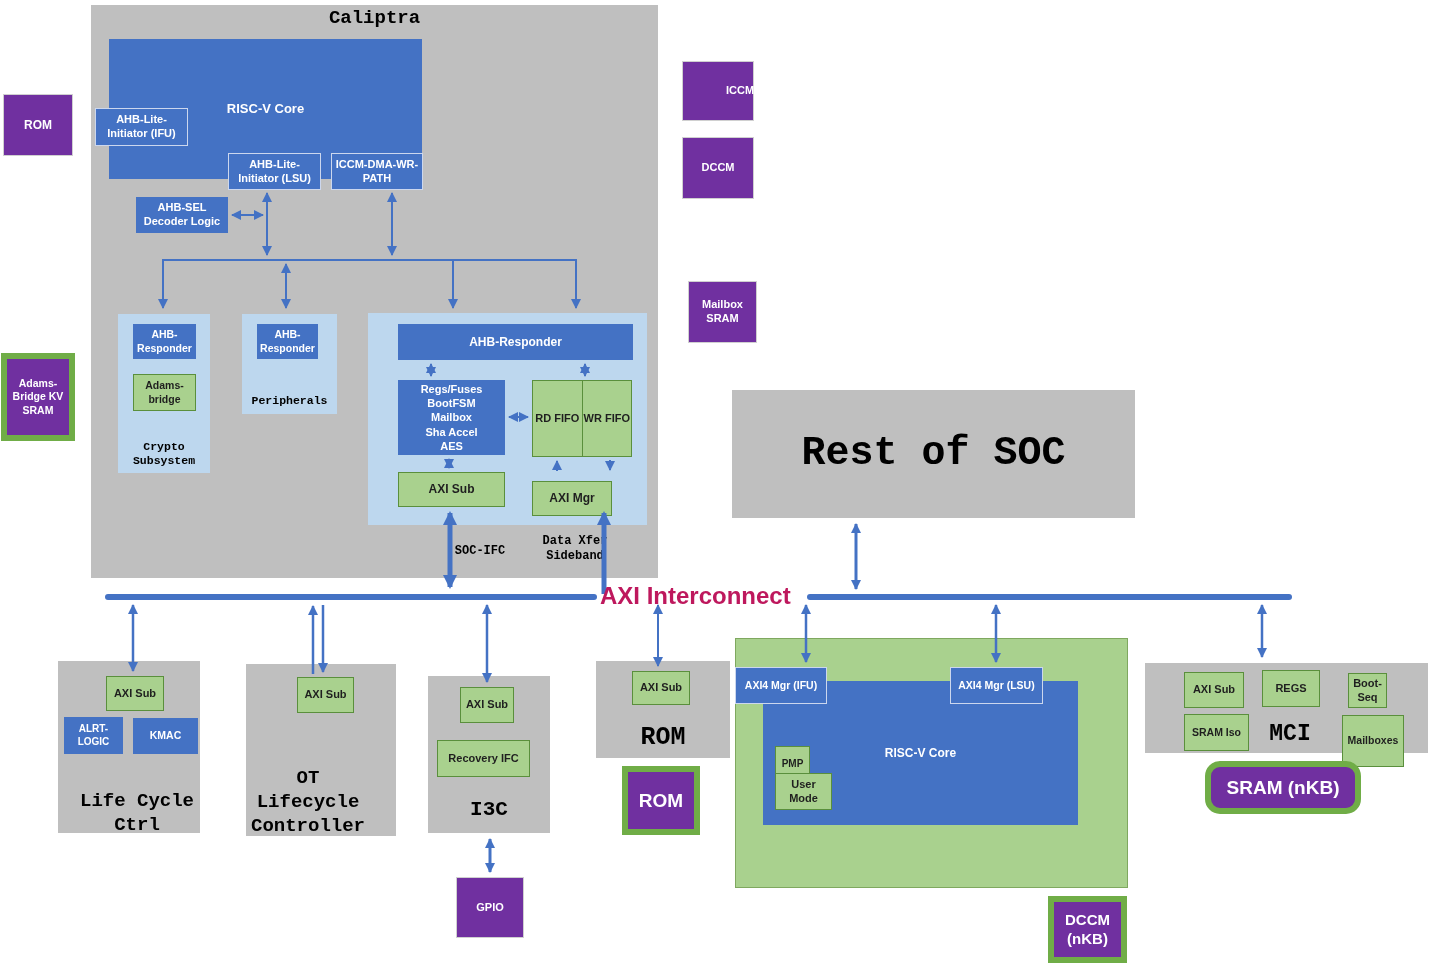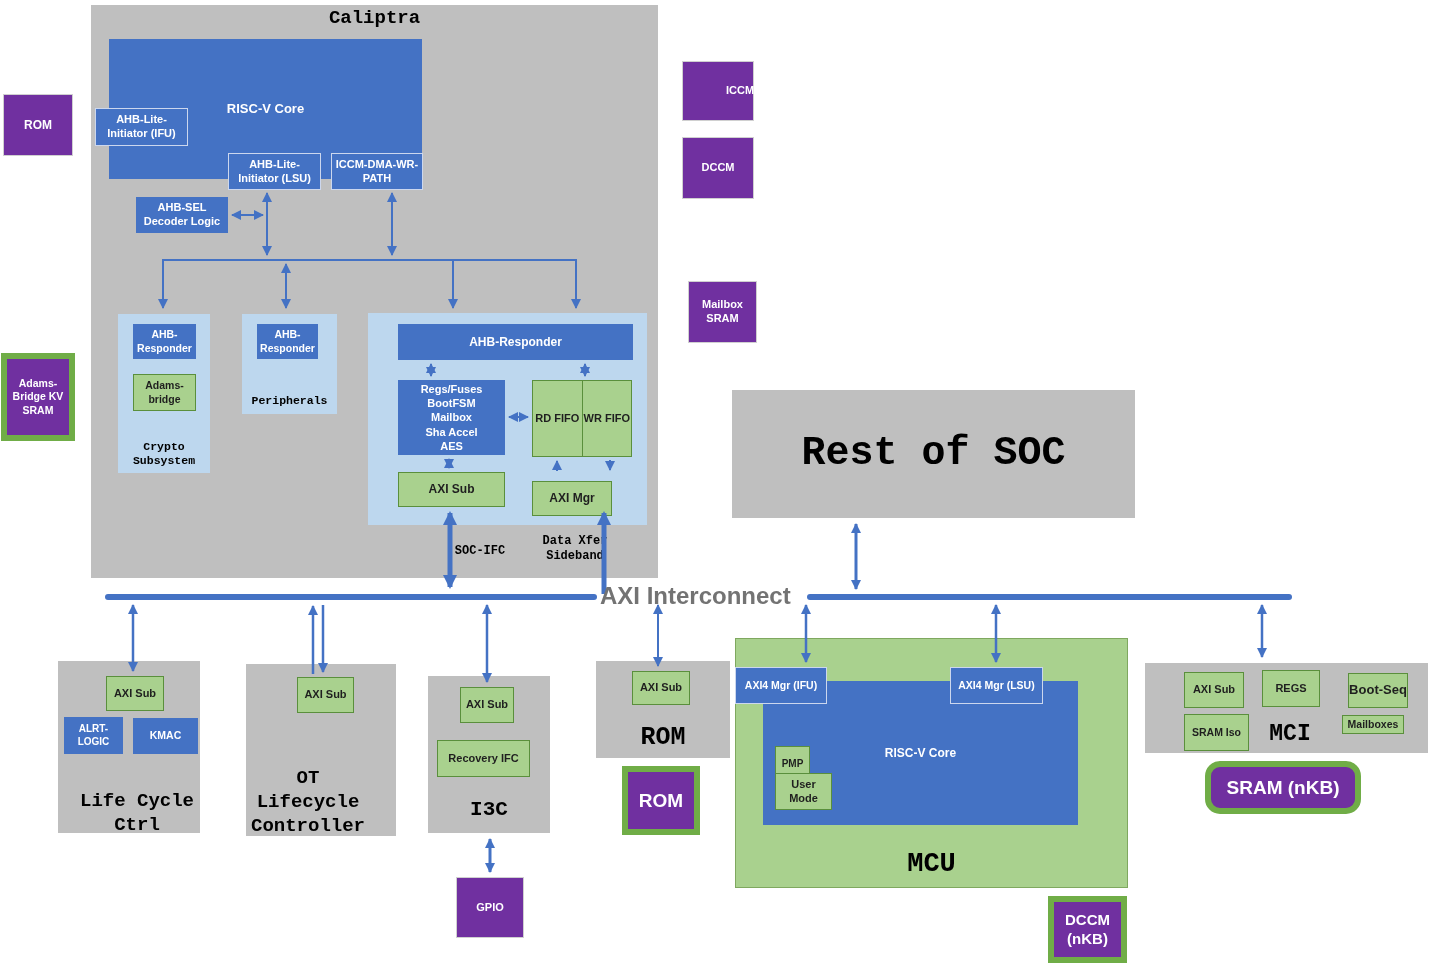--- a/index.html
+++ b/index.html
@@ -70,21 +70,21 @@
   <div class="abs gbord lbl" style="left:1px;top:353px;width:74px;height:88px;font-size:10.5px;">Adams-
 Bridge KV
 SRAM</div>
   <div class="abs purple lbl" style="left:682px;top:61px;width:72px;height:60px;font-size:11px;padding-left:44px;">ICCM</div>
   <div class="abs purple lbl" style="left:682px;top:137px;width:72px;height:62px;font-size:11px;">DCCM</div>
   <div class="abs purple lbl" style="left:688px;top:281px;width:69px;height:62px;font-size:11px;">Mailbox
 SRAM</div>
 
   <div class="abs gray lbl black" style="left:732px;top:390px;width:403px;height:128px;font-size:40px;">Rest of SOC</div>
 
-  <div class="abs" style="left:600px;top:582px;width:212px;height:28px;font-weight:bold;font-size:24px;color:#737373;z-index:5;">AXI Interconnect</div>
+  <div class="abs" style="left:600px;top:582px;width:212px;height:28px;font-weight:bold;font-size:24px;color:#be185d;z-index:5;">AXI Interconnect</div>
 
   <div class="abs gray" style="left:58px;top:661px;width:142px;height:172px;"></div>
   <div class="abs green lbl" style="left:106px;top:676px;width:58px;height:35px;font-size:11px;">AXI Sub</div>
   <div class="abs blue lbl" style="left:64px;top:717px;width:59px;height:37px;font-size:10px;">ALRT-
 LOGIC</div>
   <div class="abs blue lbl" style="left:133px;top:718px;width:65px;height:36px;font-size:10.5px;">KMAC</div>
   <div class="abs lbl black" style="left:58px;top:800px;width:158px;height:28px;font-size:19px;">Life Cycle Ctrl</div>
 
   <div class="abs gray" style="left:246px;top:664px;width:150px;height:172px;"></div>
   <div class="abs green lbl" style="left:297px;top:677px;width:57px;height:36px;font-size:11px;">AXI Sub</div>
@@ -102,30 +102,29 @@
   <div class="abs lbl black" style="left:596px;top:722px;width:134px;height:32px;font-size:25px;">ROM</div>
   <div class="abs gbord lbl" style="left:622px;top:766px;width:78px;height:69px;font-size:19px;">ROM</div>
 
   <div class="abs" style="left:735px;top:638px;width:393px;height:250px;background:#A9D18E;border:1px solid #7fa85f;"></div>
   <div class="abs blue lbl" style="left:763px;top:681px;width:315px;height:144px;font-size:12px;">RISC-V Core</div>
   <div class="abs blue blue-br lbl" style="left:735px;top:667px;width:92px;height:37px;font-size:10.5px;">AXI4 Mgr (IFU)</div>
   <div class="abs blue blue-br lbl" style="left:950px;top:667px;width:93px;height:37px;font-size:10.5px;">AXI4 Mgr (LSU)</div>
   <div class="abs green lbl" style="left:775px;top:746px;width:35px;height:37px;font-size:10px;">PMP</div>
   <div class="abs green lbl" style="left:775px;top:773px;width:57px;height:37px;font-size:11px;">User
 Mode</div>
-  <div class="abs lbl black" style="left:735px;top:848px;width:393px;height:34px;font-size:27px;">MCU</div>
   <div class="abs gbord lbl" style="left:1048px;top:896px;width:79px;height:67px;font-size:15px;">DCCM
 (nKB)</div>
 
   <div class="abs gray" style="left:1145px;top:663px;width:283px;height:90px;"></div>
   <div class="abs green lbl" style="left:1184px;top:672px;width:60px;height:36px;font-size:11px;">AXI Sub</div>
   <div class="abs green lbl" style="left:1262px;top:670px;width:58px;height:37px;font-size:11px;">REGS</div>
-  <div class="abs green lbl" style="left:1348px;top:673px;width:60px;height:35px;font-size:13px;">Boot-Seq</div>
+  <div class="abs green lbl" style="left:1348px;top:673px;width:39px;height:35px;font-size:11px;">Boot-Seq</div>
   <div class="abs green lbl" style="left:1184px;top:714px;width:65px;height:37px;font-size:10.5px;">SRAM Iso</div>
-  <div class="abs green lbl" style="left:1342px;top:715px;width:62px;height:19px;font-size:10.5px;">Mailboxes</div>
+  <div class="abs green lbl" style="left:1342px;top:715px;width:62px;height:52px;font-size:10.5px;">Mailboxes</div>
   <div class="abs lbl black" style="left:1255px;top:718px;width:70px;height:32px;font-size:23px;">MCI</div>
   <div class="abs gbord lbl" style="left:1205px;top:761px;width:156px;height:53px;font-size:19px;border-radius:15px;">SRAM (nKB)</div>
 
   <svg width="1431" height="966" viewBox="0 0 1431 966">
     <defs>
       <marker id="aE" markerUnits="userSpaceOnUse" markerWidth="12" markerHeight="12" refX="9" refY="5" orient="auto">
         <path d="M0,0 L10,5 L0,10 Z" fill="#4472C4"></path>
       </marker>
       <marker id="aS" markerUnits="userSpaceOnUse" markerWidth="12" markerHeight="12" refX="9" refY="5" orient="auto-start-reverse">
         <path d="M0,0 L10,5 L0,10 Z" fill="#4472C4"></path>

